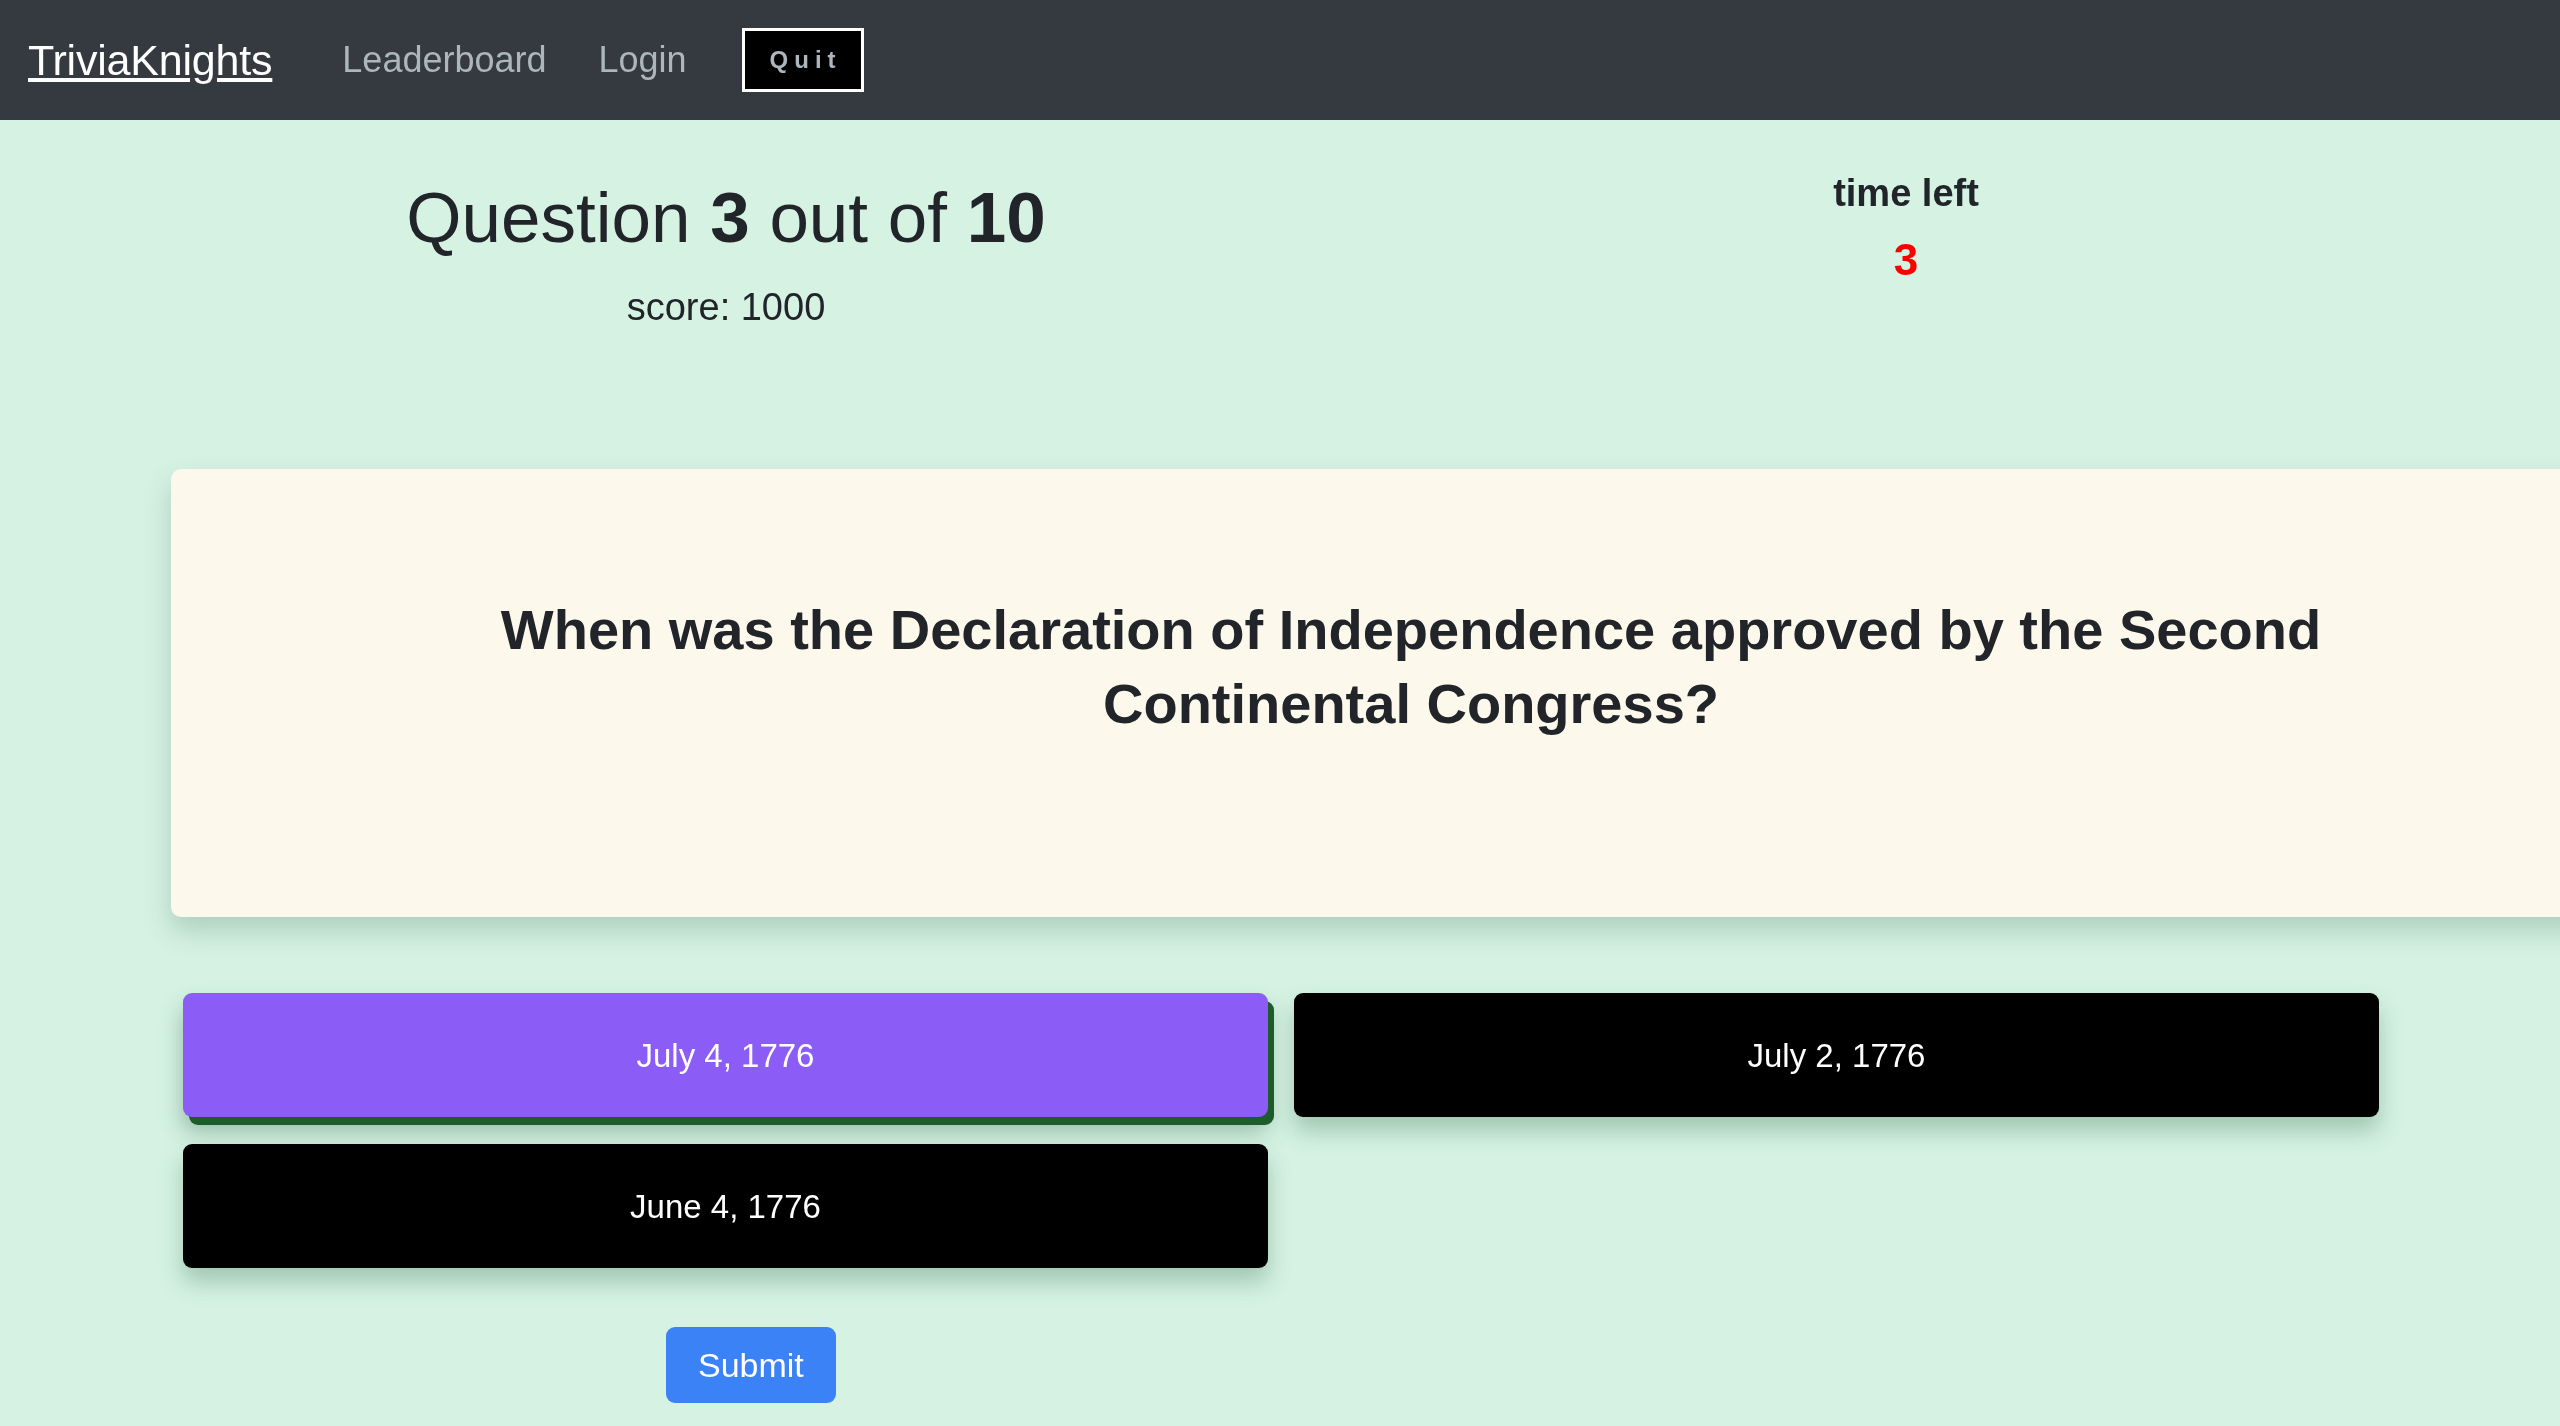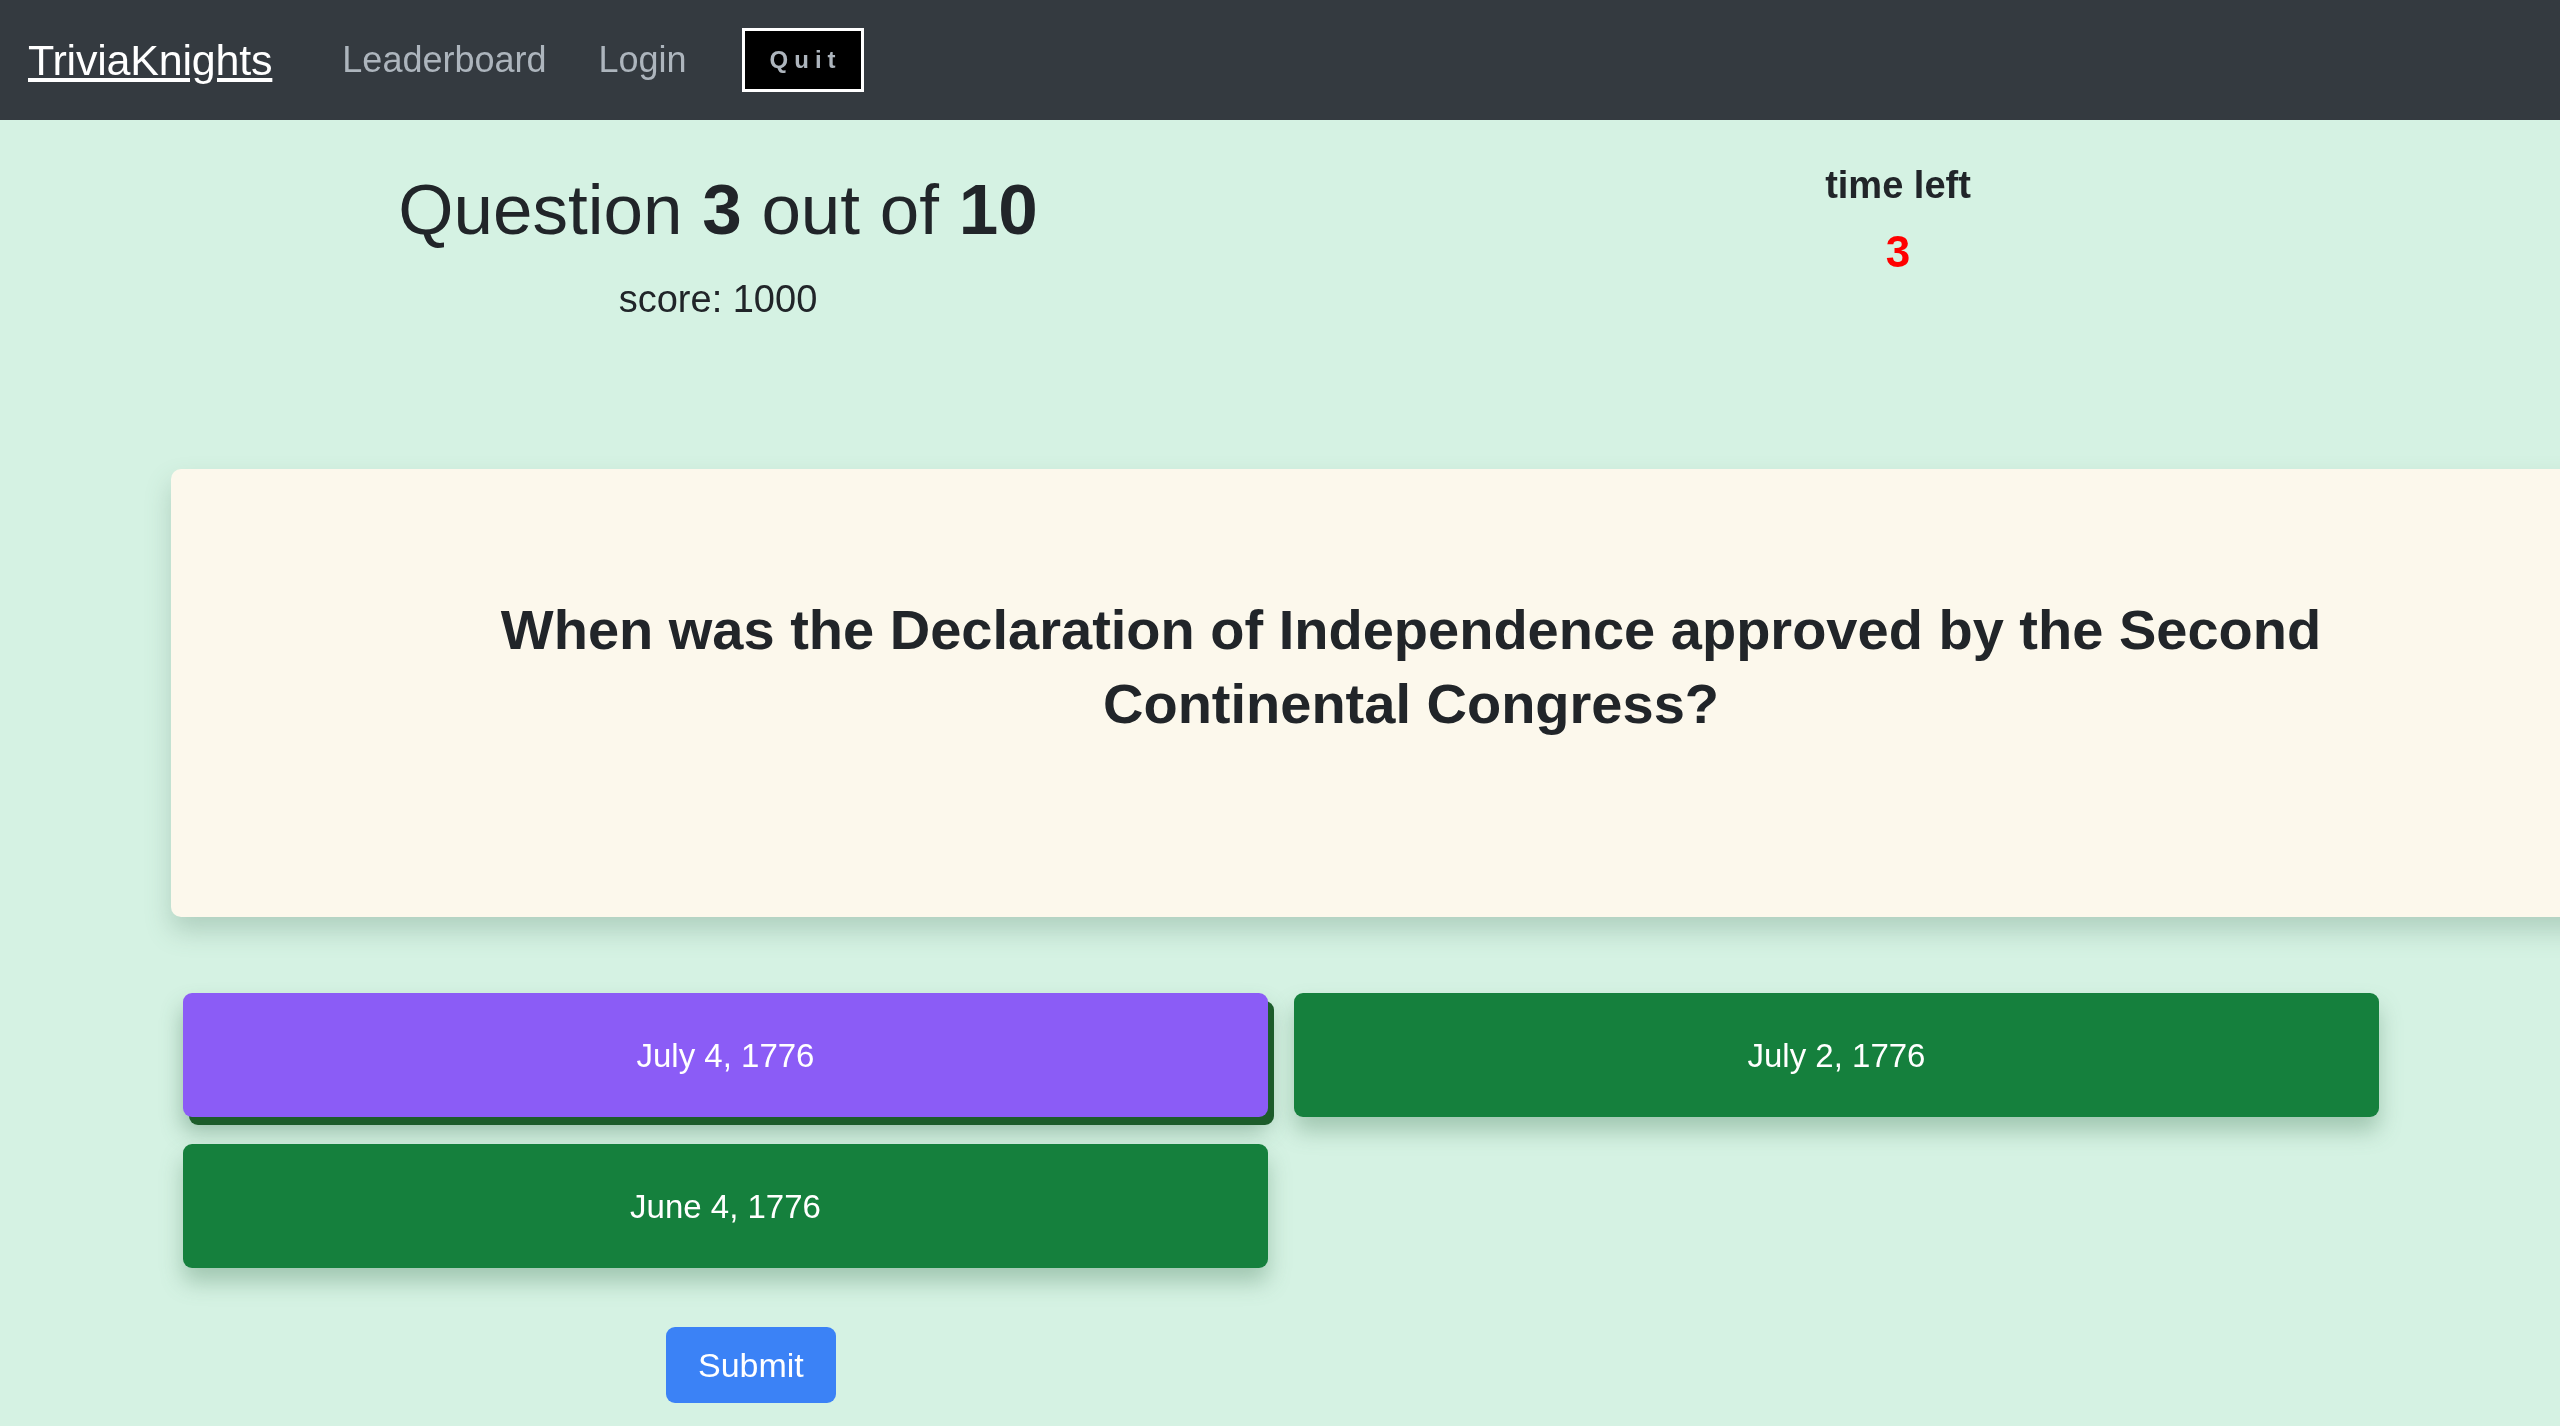--- a/index.html
+++ b/index.html
@@ -63,21 +63,21 @@
     line-height: 1;
     cursor: pointer;
     font-family: "Liberation Sans", sans-serif;
   }
 
   
   .page {
     position: relative;
     width: 2560px;
     height: 1306px;
-    padding: 8px;
+    padding: 16px;
     text-decoration: underline;
   }
 
   
   .header-row {
     position: relative;
     height: 190px;
   }
 
   .question-heading {
@@ -170,21 +170,21 @@
     display: flex;
   }
   .answer-cell.left  { justify-content: flex-start; }
   .answer-cell.right { justify-content: flex-end; }
 
   .answer-btn {
     width: 1085px;
     height: 124px;
     border: none;
     border-radius: 9px;
-    background: #15803d;
+    background: #000000;
     color: #ffffff;
     font-size: 33px;
     line-height: 1;
     cursor: pointer;
     font-family: "Liberation Sans", sans-serif;
     box-shadow: 0 14px 22px rgba(90, 140, 110, 0.42);
     display: flex;
     align-items: center;
     justify-content: center;
   }

